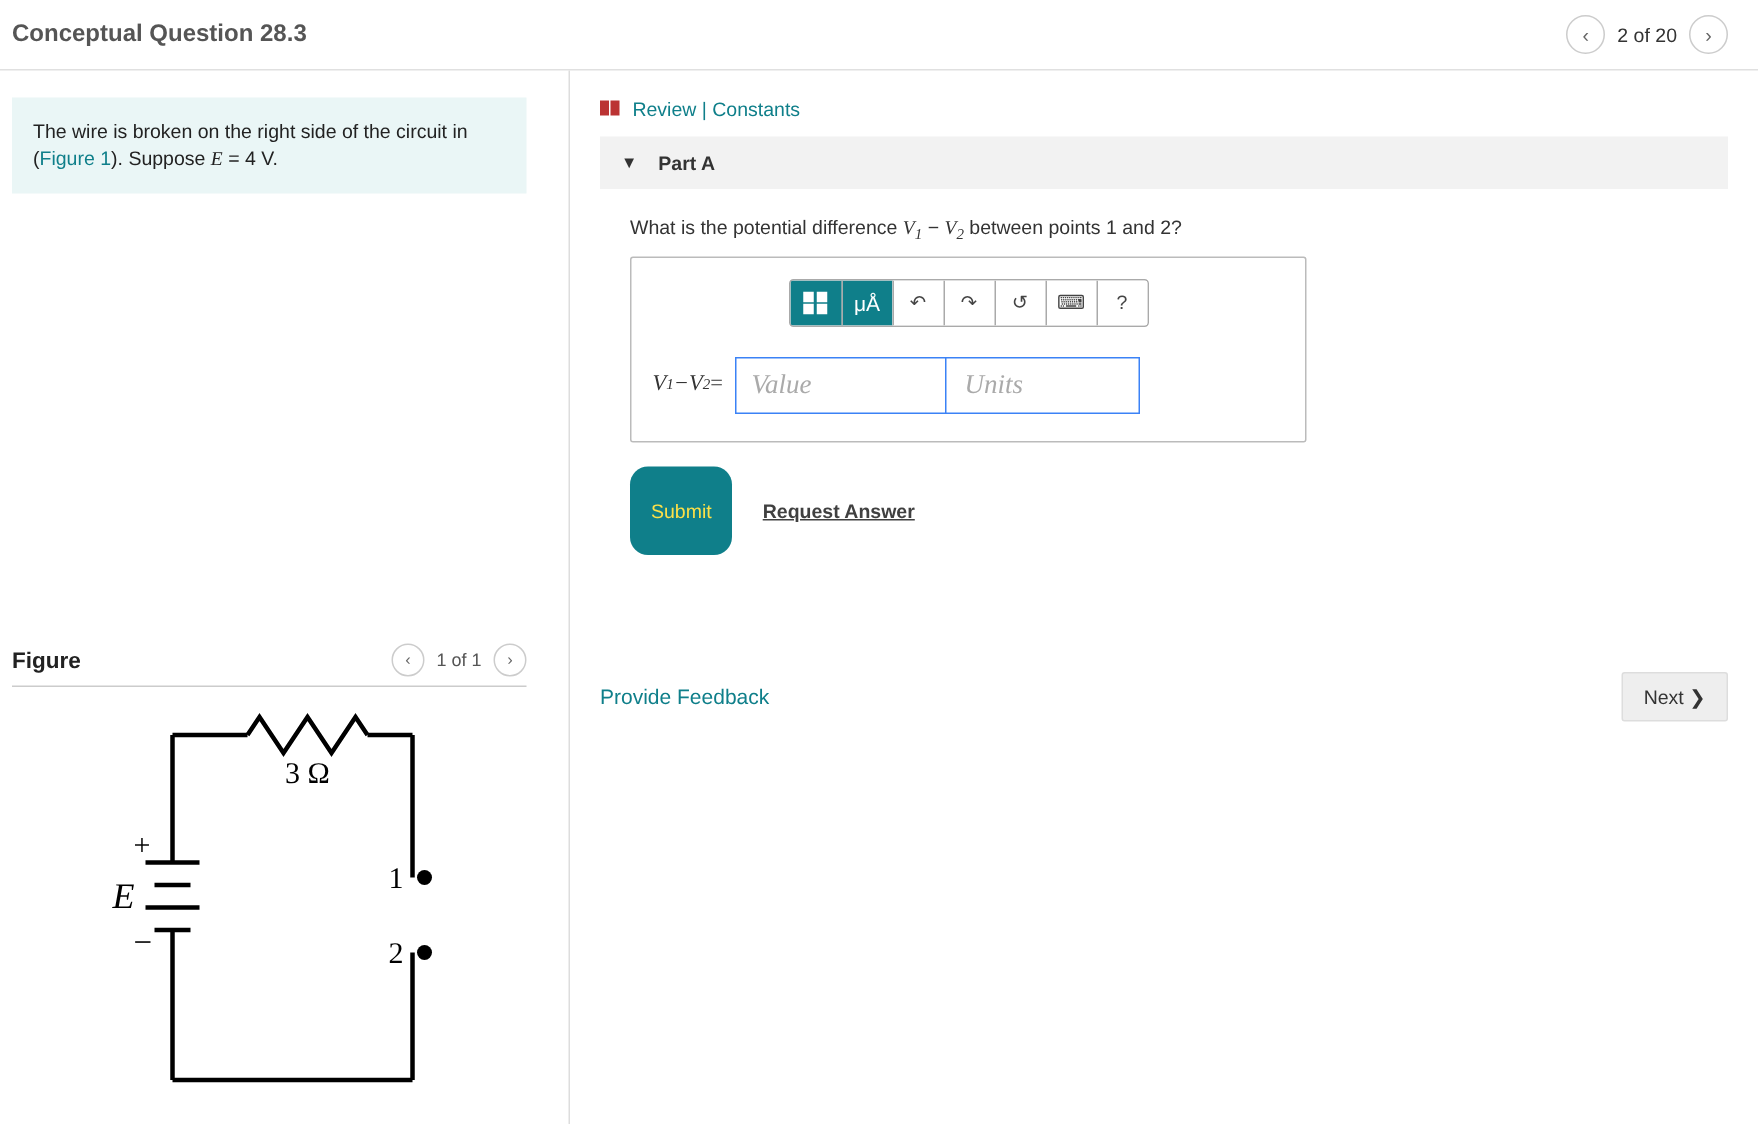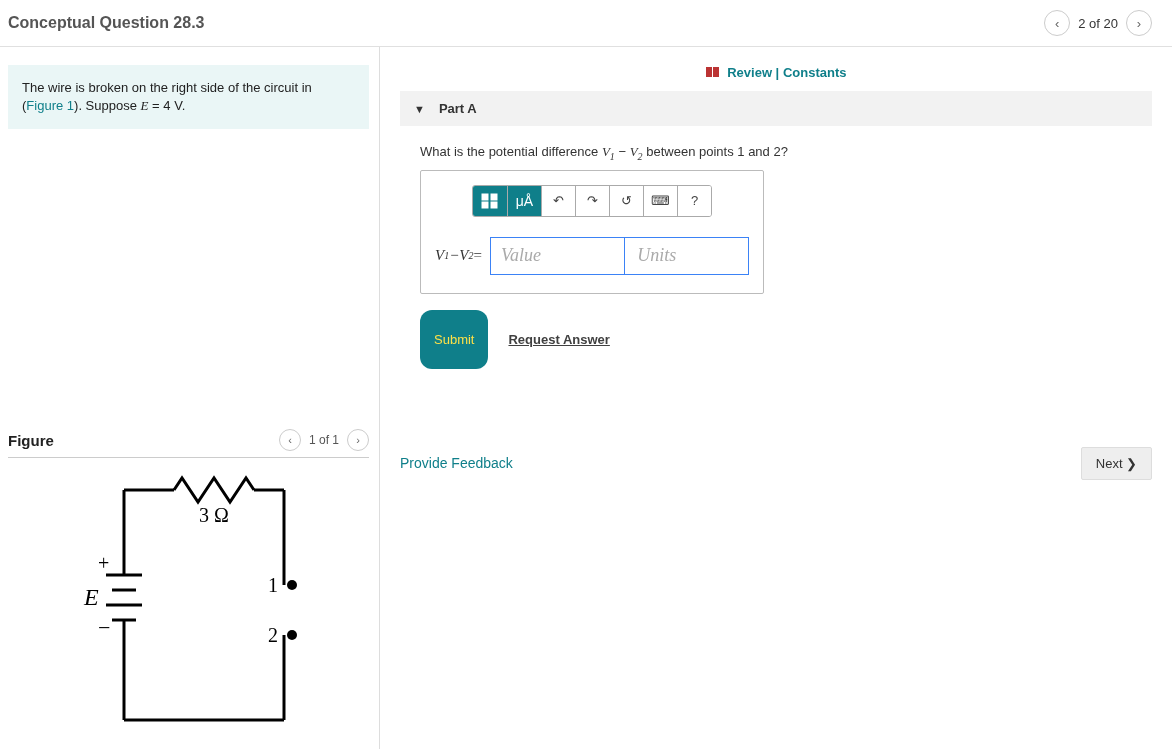--- a/index.html
+++ b/index.html
@@ -39,21 +39,21 @@
     background: #fff;
     cursor: pointer;
     color: #666;
     font-size: 13px;
   }
   .main {
     display: flex;
   }
   .left-col {
     width: 380px;
-    padding: 18px 10px 10px 8px;
+    padding: 18px 28px 10px 8px;
     border-right: 1px solid #ddd;
     min-height: 700px;
   }
   .right-col {
     flex: 1;
     padding: 12px 20px;
     position: relative;
   }
   .problem-box {
     background: #eaf6f6;
@@ -68,46 +68,45 @@
     justify-content: space-between;
     align-items: center;
     border-bottom: 1px solid #ccc;
     padding-bottom: 6px;
     margin-top: 300px;
   }
   .figure-title { font-size: 15px; font-weight: bold; color: #222; }
   .fig-pager { display: flex; align-items: center; gap: 8px; font-size: 12px; color: #555;}
   .fig-svg-wrap { padding-top: 12px; display:flex; justify-content: center;}
   .top-links {
-    text-align: center;
+    text-align: left;
     padding: 6px 0 10px;
     color: #0f7f8a;
     font-size: 13px;
-    font-weight: bold;
   }
   .top-links a { color: #0f7f8a; text-decoration: none; }
   .flag-icon { display:inline-block; vertical-align: middle; margin-right:4px;}
   .part-header {
     background: #f2f2f2;
     padding: 10px 14px;
     display: flex;
     align-items: center;
     gap: 14px;
   }
   .part-header .caret { font-size: 11px; color:#333;}
   .part-header .pt { font-weight: bold; font-size: 13px; }
   .part-body {
     padding: 18px 20px;
   }
   .question-text { font-size: 13px; margin-bottom: 8px; }
   .instruction { font-weight: bold; font-size: 13px; margin-bottom: 18px;}
   .answer-area {
     border: 1px solid #bbb;
     padding: 14px 14px 18px;
-    width: 344px;
+    width: 451px;
     border-radius: 2px;
   }
   .toolbar {
     display: flex;
     gap: 0;
     justify-content: center;
     margin-bottom: 20px;
   }
   .tb-group { display:flex; border:1px solid #aaa; border-radius:3px; overflow:hidden;}
   .tb-btn {

